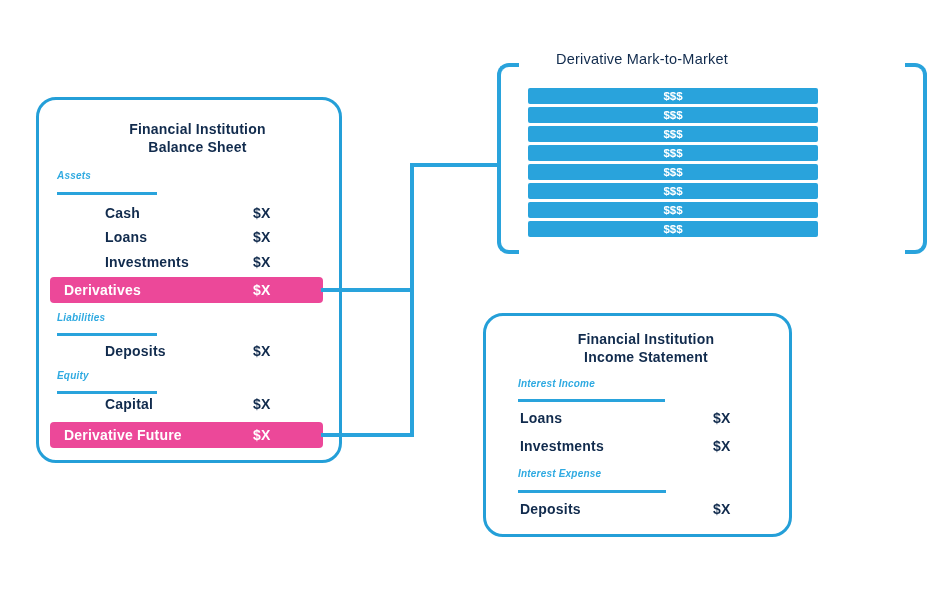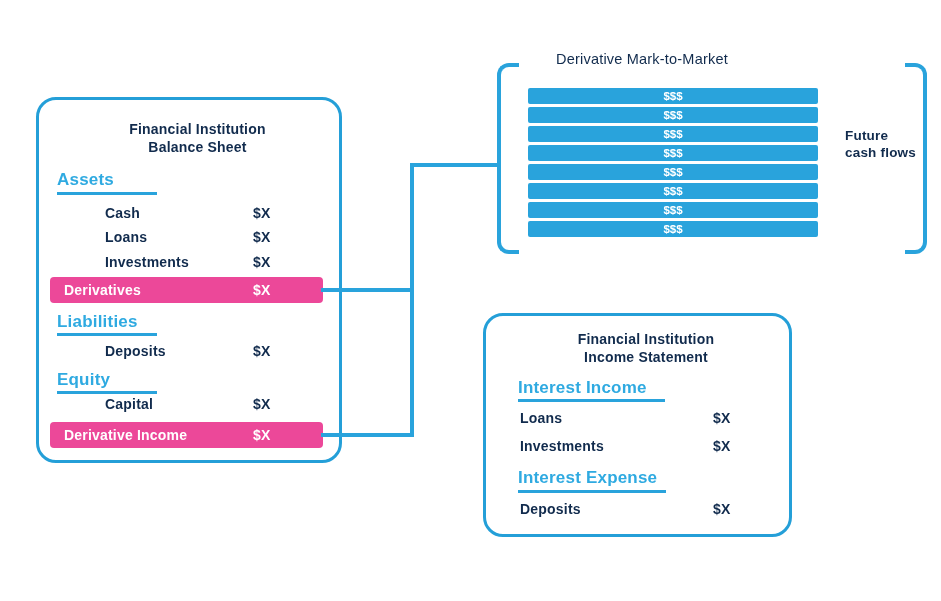--- a/index.html
+++ b/index.html
@@ -25,24 +25,25 @@
     left: 0; right: 0;
     text-align: center;
     font-size: 14px;
     font-weight: 700;
     color: #112b4d;
     letter-spacing: 0.2px;
     padding-left: 17px;
   }
   .sec-head {
     position: absolute;
-    font-size: 17px;
+    font-size: 10px;
     font-weight: 700;
     color: #2faae1;
     letter-spacing: 0.2px;
+    font-style: italic;
   }
   .underline {
     position: absolute;
     height: 3px;
     background: #29a3dc;
   }
   .row {
     position: absolute;
     left: 25px;
     width: 262px;
@@ -179,21 +180,21 @@
     </div>
 
     <div class="sec-head" style="left:18px; top:270px">Equity</div>
     <div class="underline" style="left:18px; top:291px; width:100px"></div>
 
     <div class="row" style="top:296px">
       <span class="lbl">Capital</span>
       <span class="val">$X</span>
     </div>
     <div class="hl-row" style="top:322px">
-      <span class="lbl">Derivative Income</span>
+      <span class="lbl">Derivative Future</span>
       <span class="val">$X</span>
     </div>
   </div>
 
   <div class="cline" id="conn-derivatives"></div>
   <div class="cline" id="conn-gains"></div>
   <div class="cline" id="conn-vertical"></div>
   <div class="cline" id="conn-mtm"></div>
 
   <div id="mtm-title">Derivative Mark-to-Market</div>
@@ -205,24 +206,20 @@
     <div class="bar">$$$</div>
     <div class="bar">$$$</div>
     <div class="bar">$$$</div>
     <div class="bar">$$$</div>
     <div class="bar">$$$</div>
     <div class="bar">$$$</div>
     <div class="bar">$$$</div>
     <div class="bar">$$$</div>
   </div>
 
-  <div id="future-label">
-    <div>Future</div>
-    <div>cash flows</div>
-  </div>
 
   <div class="box" id="income-statement-box">
     <div class="box-title" style="top:15px">Financial Institution</div>
     <div class="box-title" style="top:33px">Income Statement</div>
 
     <div class="sec-head" style="left:32px; top:62px">Interest Income</div>
     <div class="underline" style="left:32px; top:83px; width:147px"></div>
 
     <div class="row2" style="top:94px">
       <span class="lbl">Loans</span>

